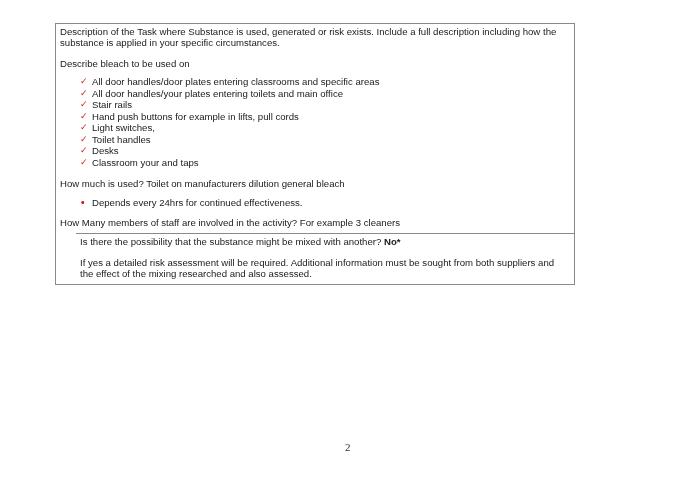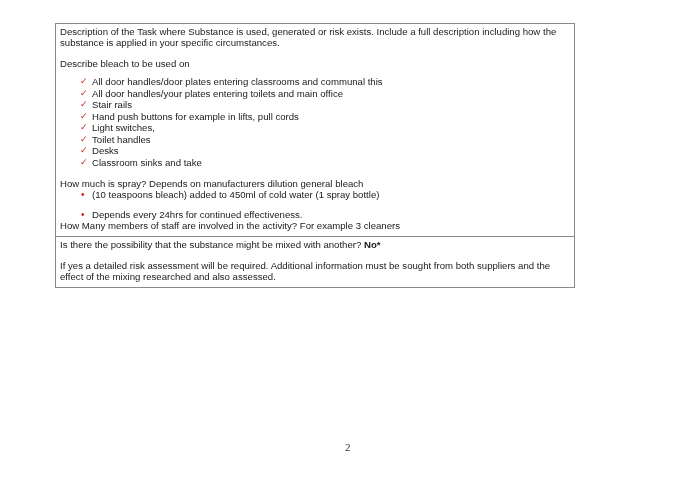--- a/index.html
+++ b/index.html
@@ -1,21 +1,21 @@
 <!DOCTYPE html>
 <html><head>
 <meta charset="utf-8">
 <style>
   html, body { margin: 0; padding: 0; background: #ffffff; }
   body { width: 700px; height: 495px; position: relative; overflow: hidden;
          font-family: "Liberation Sans", sans-serif; color: #1a1a1a; font-size: 9.6px; }
   .table { position: absolute; left: 55px; top: 23px; width: 520px;
            border: 1px solid #8a8a8a; box-sizing: border-box; }
   .cell { padding: 2px 5px 5px 4px; line-height: 11px; }
-  .cell + .cell { border-top: 1px solid #8a8a8a; }
+  .cell + .cell { border-top: 1px solid #8a8a8a; margin-left: 20px; }
   p { margin: 0; }
   .gap-s { margin-top: 10px; }
   .gap-m { margin-top: 16px; }
   ul { list-style: none; margin: 7px 0 0 0; padding: 0 0 0 20px; }
   ul li { position: relative; padding-left: 12px; line-height: 11.5px; }
   .check { position: absolute; left: 0; top: 0; color: #cc1f1f; font-size: 9px; }
   .dot { position: absolute; left: 1px; top: 0; color: #cc1f1f; font-size: 10px; }
   ul.bullets { margin-top: 0; }
   ul.bullets li + li { margin-top: 8px; }
   b { font-weight: bold; }
@@ -23,35 +23,35 @@
               font-size: 11px; color: #333; }
 </style>
 </head>
 <body>
 
 <div class="table">
   <div class="cell">
     <p>Description of the Task where Substance is used, generated or risk exists. Include a full description including how the substance is applied in your specific circumstances.</p>
     <p class="gap-s">Describe bleach to be used on</p>
     <ul>
-      <li><span class="check">✓</span><span>All door handles/door plates entering classrooms and communal this</span></li>
+      <li><span class="check">✓</span><span>All door handles/door plates entering classrooms and specific areas</span></li>
       <li><span class="check">✓</span><span>All door handles/your plates entering toilets and main office</span></li>
       <li><span class="check">✓</span><span>Stair rails</span></li>
       <li><span class="check">✓</span><span>Hand push buttons for example in lifts, pull cords</span></li>
       <li><span class="check">✓</span><span>Light switches,</span></li>
       <li><span class="check">✓</span><span>Toilet handles</span></li>
       <li><span class="check">✓</span><span>Desks</span></li>
-      <li><span class="check">✓</span><span>Classroom sinks and take</span></li>
+      <li><span class="check">✓</span><span>Classroom your and taps</span></li>
     </ul>
-    <p class="gap-s">How much is spray? Depends on manufacturers dilution general bleach</p>
+    <p class="gap-s">How much is used? Toilet on manufacturers dilution general bleach</p>
     <ul class="bullets">
-      <li><span class="dot">•</span><span>(10 teaspoons bleach) added to 450ml of cold water (1 spray bottle)</span></li>
+      <li><span class="dot">•</span></li>
       <li><span class="dot">•</span><span>Depends every 24hrs for continued effectiveness.</span></li>
     </ul>
-    <p class="gap-m" style="margin-top:0">How Many members of staff are involved in the activity? For example 3 cleaners</p>
+    <p class="gap-m" style="margin-top:8px">How Many members of staff are involved in the activity? For example 3 cleaners</p>
   </div>
   <div class="cell">
     <p><span>Is there the possibility that the substance might be mixed with another? </span><b>No*</b></p>
     <p class="gap-s">If yes a detailed risk assessment will be required. Additional information must be sought from both suppliers and the effect of the mixing researched and also assessed.</p>
   </div>
 </div>
 
 <div class="page-num">2</div>
 
 </body></html>

